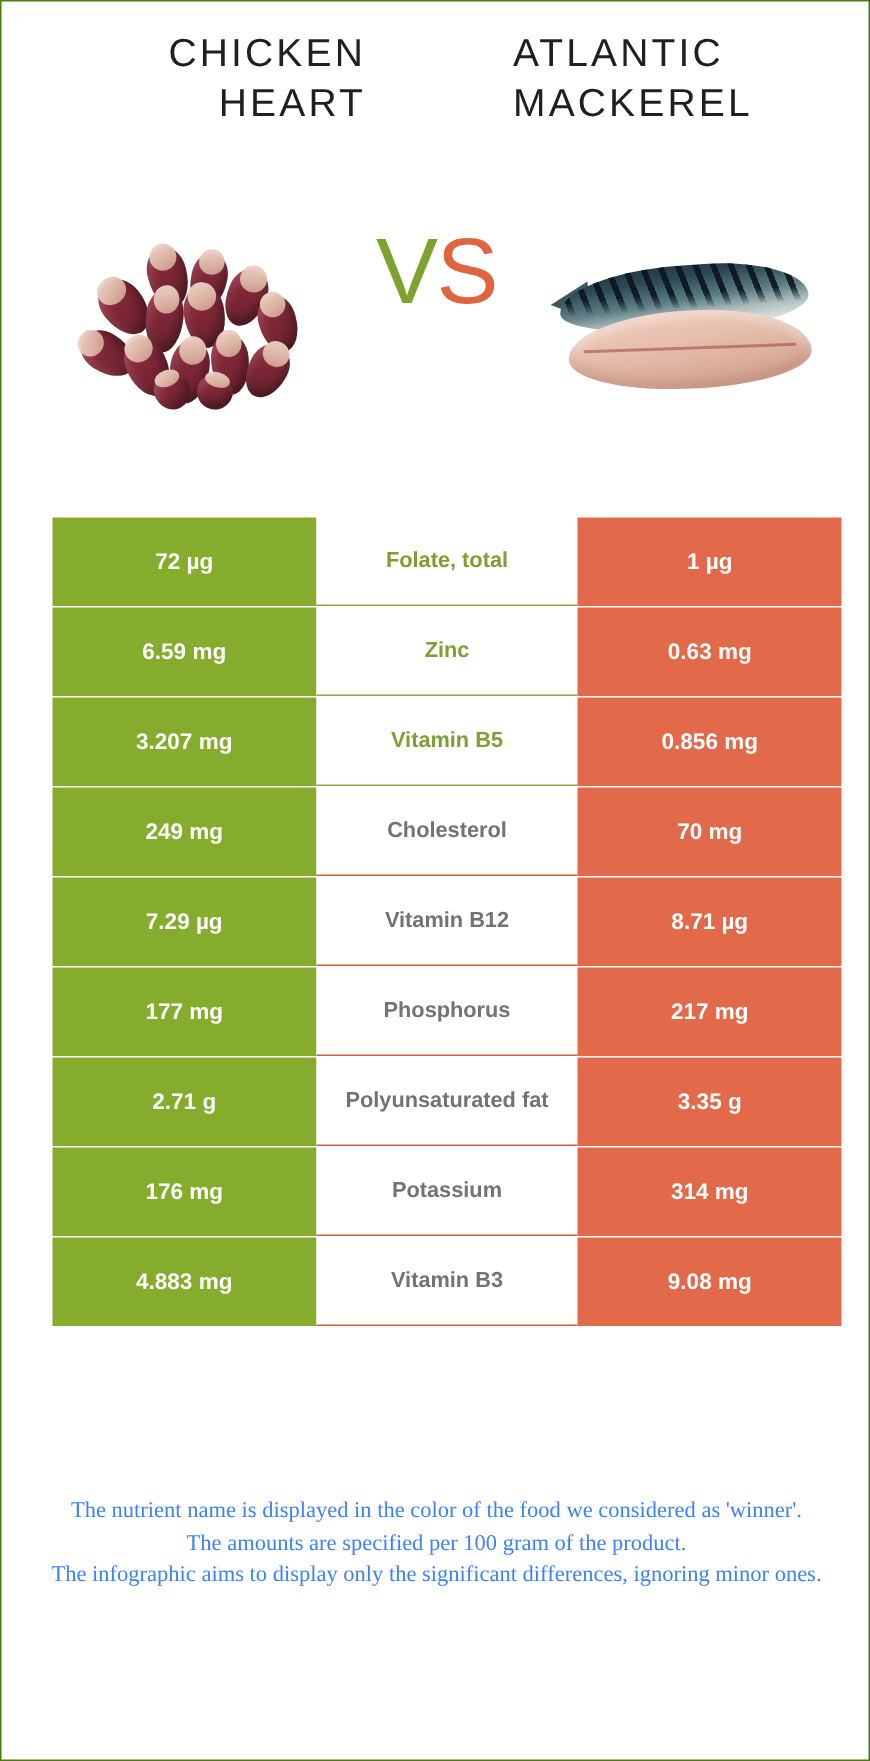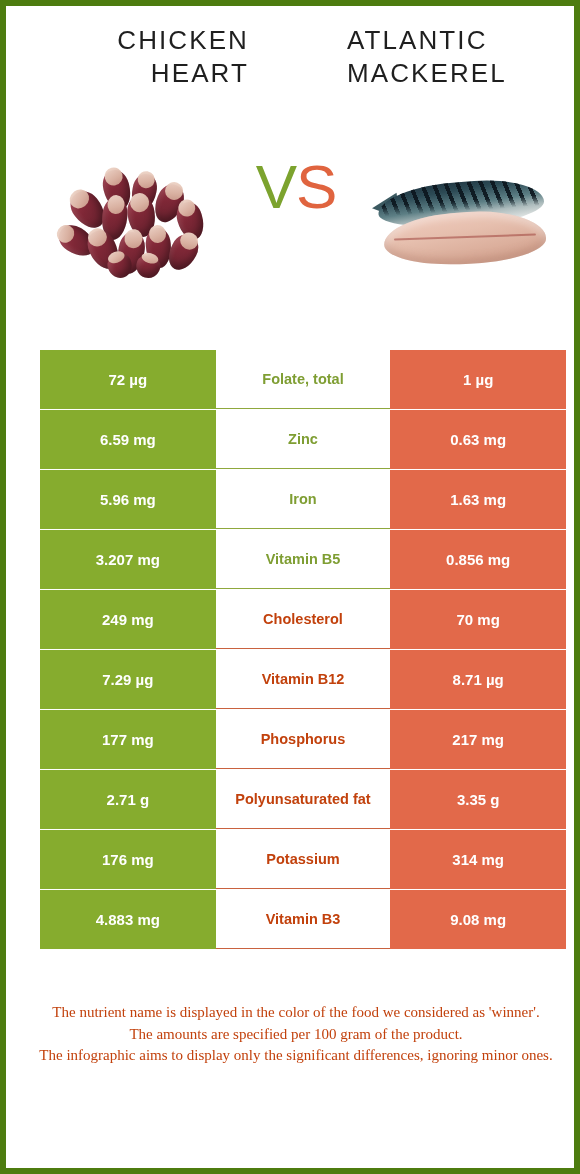--- a/index.html
+++ b/index.html
@@ -11,21 +11,21 @@
     font-family: "Liberation Sans", sans-serif;
     -webkit-font-smoothing: antialiased;
   }
 
   #infographic {
     position: relative;
     width: 580px;
     height: 1174px;
     background: #ffffff;
     box-sizing: border-box;
-    border: 6px solid #4d7c0f;
+    border: 1px solid #4d7c0f;
     overflow: hidden;
   }
 
   
   .titles {
     position: absolute;
     top: 18px;
     left: 0;
     width: 580px;
     height: 92px;
@@ -205,35 +205,35 @@
     background: #ffffff;
     font-size: 14.5px;
     font-weight: 700;
   }
   
   .row.win-left .cell.mid {
     color: #7F9E33;
     border-bottom: 1px solid #8FA83D;
   }
   .row.win-right .cell.mid {
-    color: #c2410c;
+    color: #737373;
     border-bottom: 1px solid #C9623F;
   }
 
   
   .footer {
     position: absolute;
     left: 30px;
     top: 996px;
     width: 520px;
     text-align: center;
     font-family: "Liberation Serif", "DejaVu Serif", serif;
     font-size: 15px;
     line-height: 21.5px;
-    color: #c2410c;
+    color: #3b82f6;
   }
   .footer p { margin: 0; }
 </style>
 </head>
 <body>
 
 <div id="infographic">
 
   <div class="titles">
     <div class="title left">Chicken heart</div>
@@ -276,25 +276,20 @@
         <div class="cell left">72 µg</div>
         <div class="cell mid">Folate, total</div>
         <div class="cell right">1 µg</div>
       </div>
       <div class="row win-left">
         <div class="cell left">6.59 mg</div>
         <div class="cell mid">Zinc</div>
         <div class="cell right">0.63 mg</div>
       </div>
       <div class="row win-left">
-        <div class="cell left">5.96 mg</div>
-        <div class="cell mid">Iron</div>
-        <div class="cell right">1.63 mg</div>
-      </div>
-      <div class="row win-left">
         <div class="cell left">3.207 mg</div>
         <div class="cell mid">Vitamin B5</div>
         <div class="cell right">0.856 mg</div>
       </div>
       <div class="row win-right">
         <div class="cell left">249 mg</div>
         <div class="cell mid">Cholesterol</div>
         <div class="cell right">70 mg</div>
       </div>
       <div class="row win-right">

